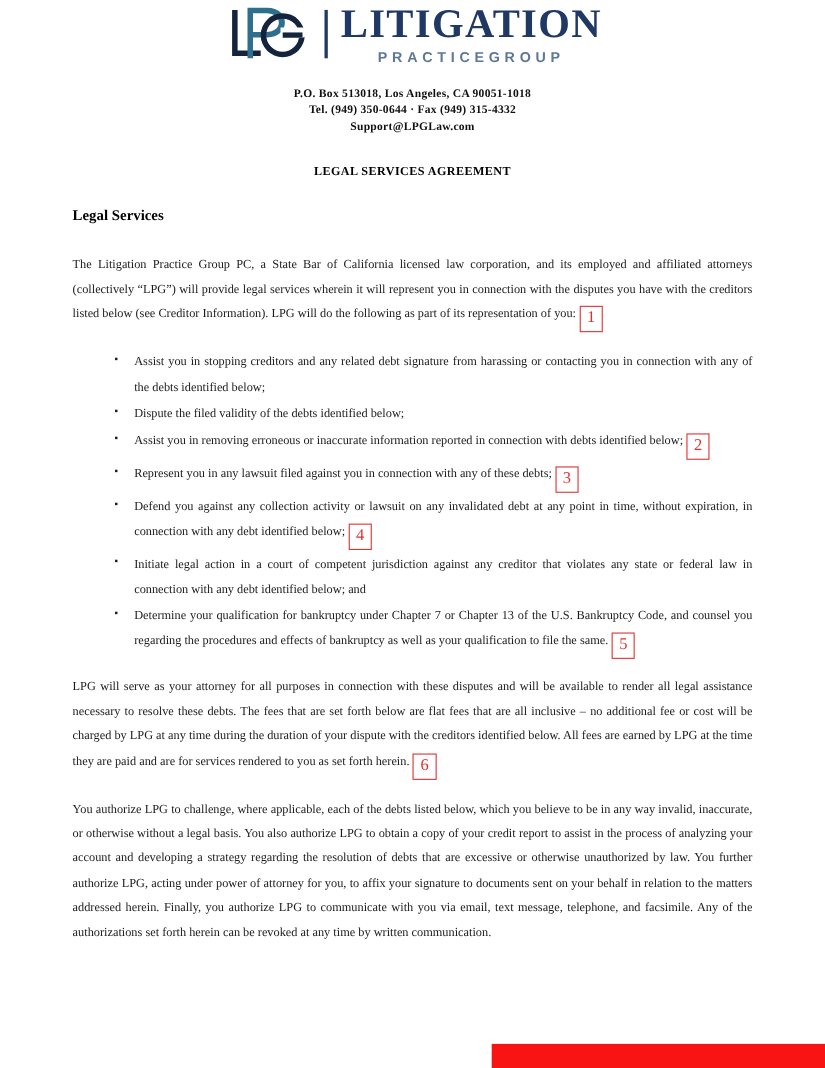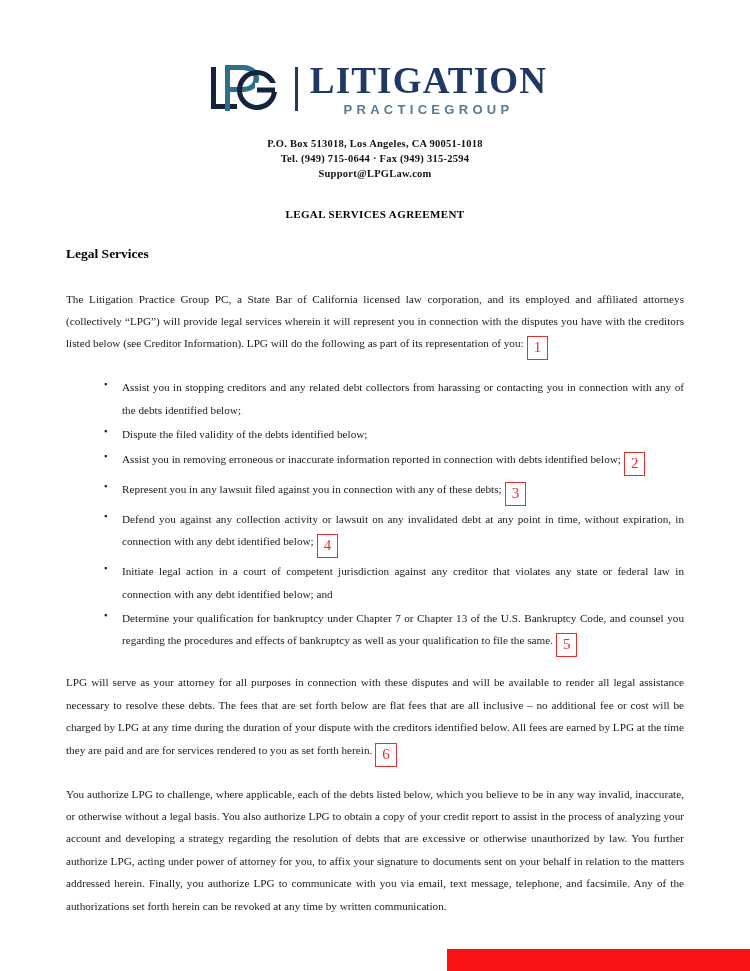--- a/index.html
+++ b/index.html
@@ -16,21 +16,20 @@
     position: relative;
     width: 750px;
     height: 971px;
     background: #ffffff;
     overflow: hidden;
     box-sizing: border-box;
   }
 
   
   .letterhead {
-    padding-top: 58px;
     text-align: center;
   }
   .logo-row {
     display: flex;
     align-items: center;
     justify-content: center;
     gap: 0px;
     height: 62px;
   }
   .logo-mark {
@@ -180,35 +179,35 @@
       <div class="logo-divider"></div>
 
       <div class="logo-words">
         <span class="logo-title">LITIGATION</span>
         <span class="logo-sub">PRACTICEGROUP</span>
       </div>
     </div>
 
     <div class="contact">
       <span>P.O. Box 513018,  Los Angeles, CA 90051-1018</span>
-      <span>Tel. (949) 715-0644  · Fax (949) 315-2594</span>
+      <span>Tel. (949) 350-0644  · Fax (949) 315-4332</span>
       <span>Support@LPGLaw.com</span>
     </div>
   </div>
 
   <div class="doc-title">LEGAL SERVICES AGREEMENT</div>
 
   <div class="body-wrap">
 
     <div class="section-head">Legal Services</div>
 
     <p class="para"><span>The Litigation Practice Group PC, a State Bar of California licensed law corporation, and its employed and affiliated attorneys (collectively “LPG”) will provide legal services wherein it will represent you in connection with the disputes you have with the creditors listed below (see Creditor Information).  LPG will do the following as part of its representation of you:</span><span class="marker">1</span></p>
 
     <ul class="bullets">
-      <li><span>Assist you in stopping creditors and any related debt collectors from harassing or contacting you in connection with any of the debts identified below;</span></li>
+      <li><span>Assist you in stopping creditors and any related debt signature from harassing or contacting you in connection with any of the debts identified below;</span></li>
       <li><span>Dispute the filed validity of the debts identified below;</span></li>
       <li><span>Assist you in removing erroneous or inaccurate information reported in connection with debts identified below;</span><span class="marker">2</span></li>
       <li><span>Represent you in any lawsuit filed against you in connection with any of these debts;</span><span class="marker">3</span></li>
       <li><span>Defend you against any collection activity or lawsuit on any invalidated debt at any point in time, without expiration, in connection with any debt identified below;</span><span class="marker">4</span></li>
       <li><span>Initiate legal action in a court of competent jurisdiction against any creditor that violates any state or federal law in connection with any debt identified below; and</span></li>
       <li><span>Determine your qualification for bankruptcy under Chapter 7 or Chapter 13 of the U.S. Bankruptcy Code, and counsel you regarding the procedures and effects of bankruptcy as well as your qualification to file the same.</span><span class="marker">5</span></li>
     </ul>
 
     <p class="para"><span>LPG will serve as your attorney for all purposes in connection with these disputes and will be available to render all legal assistance necessary to resolve these debts.  The fees that are set forth below are flat fees that are all inclusive – no additional fee or cost will be charged by LPG at any time during the duration of your dispute with the creditors identified below.  All fees are earned by LPG at the time they are paid and are for services rendered to you as set forth herein.</span><span class="marker">6</span></p>
 

